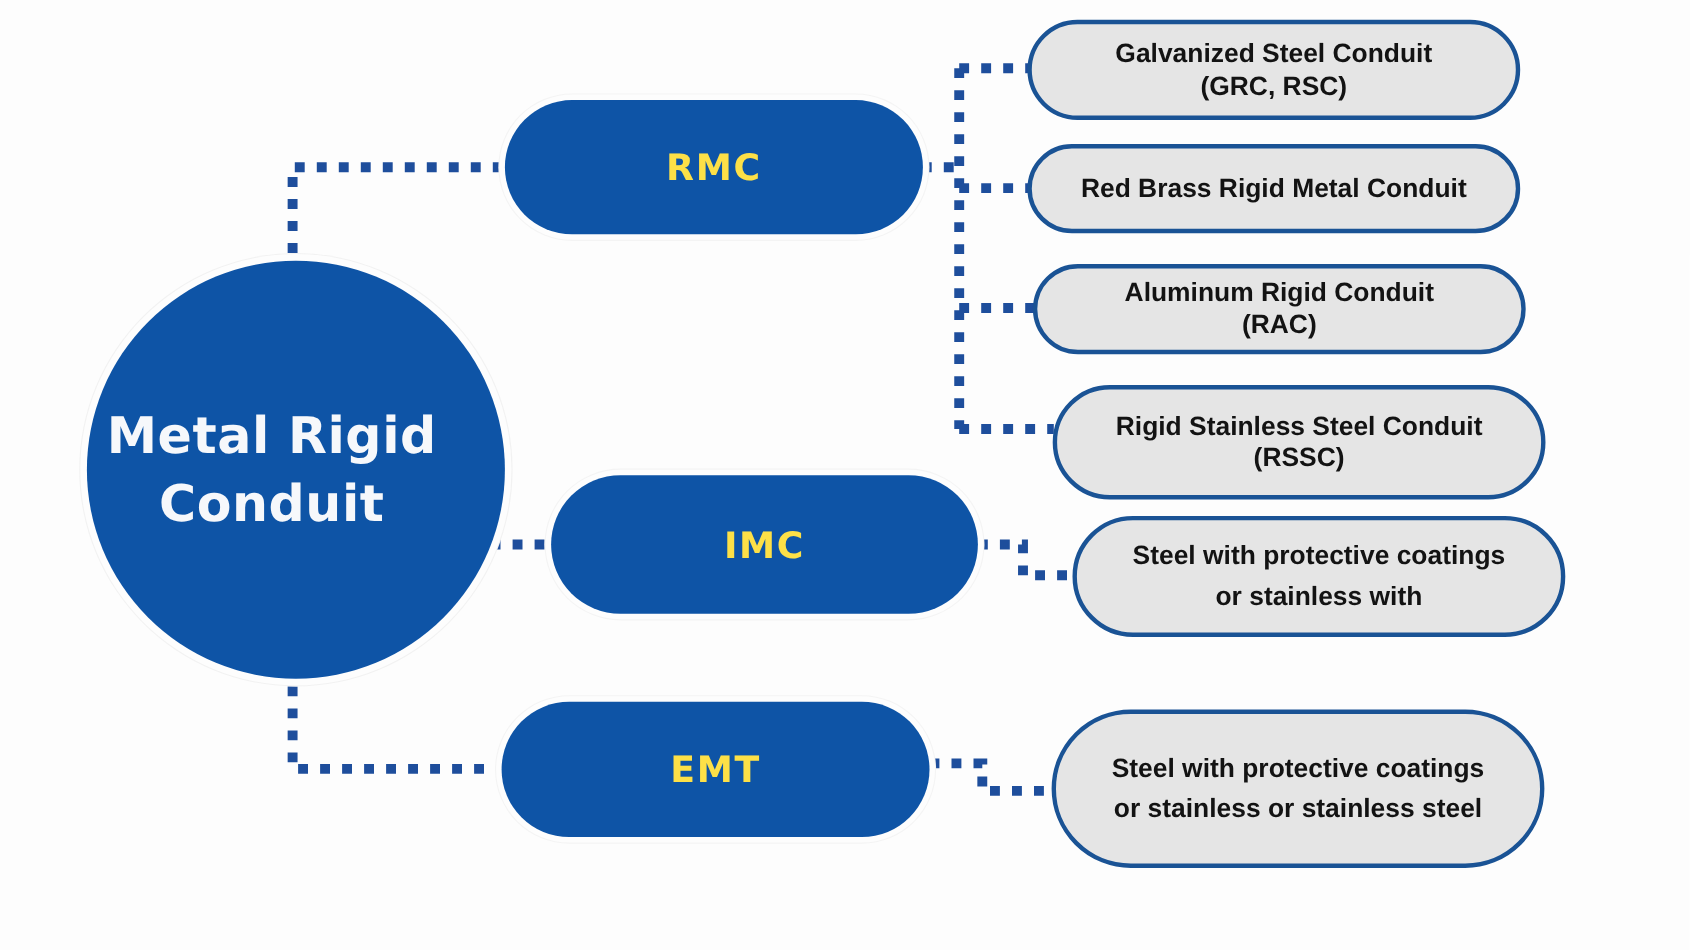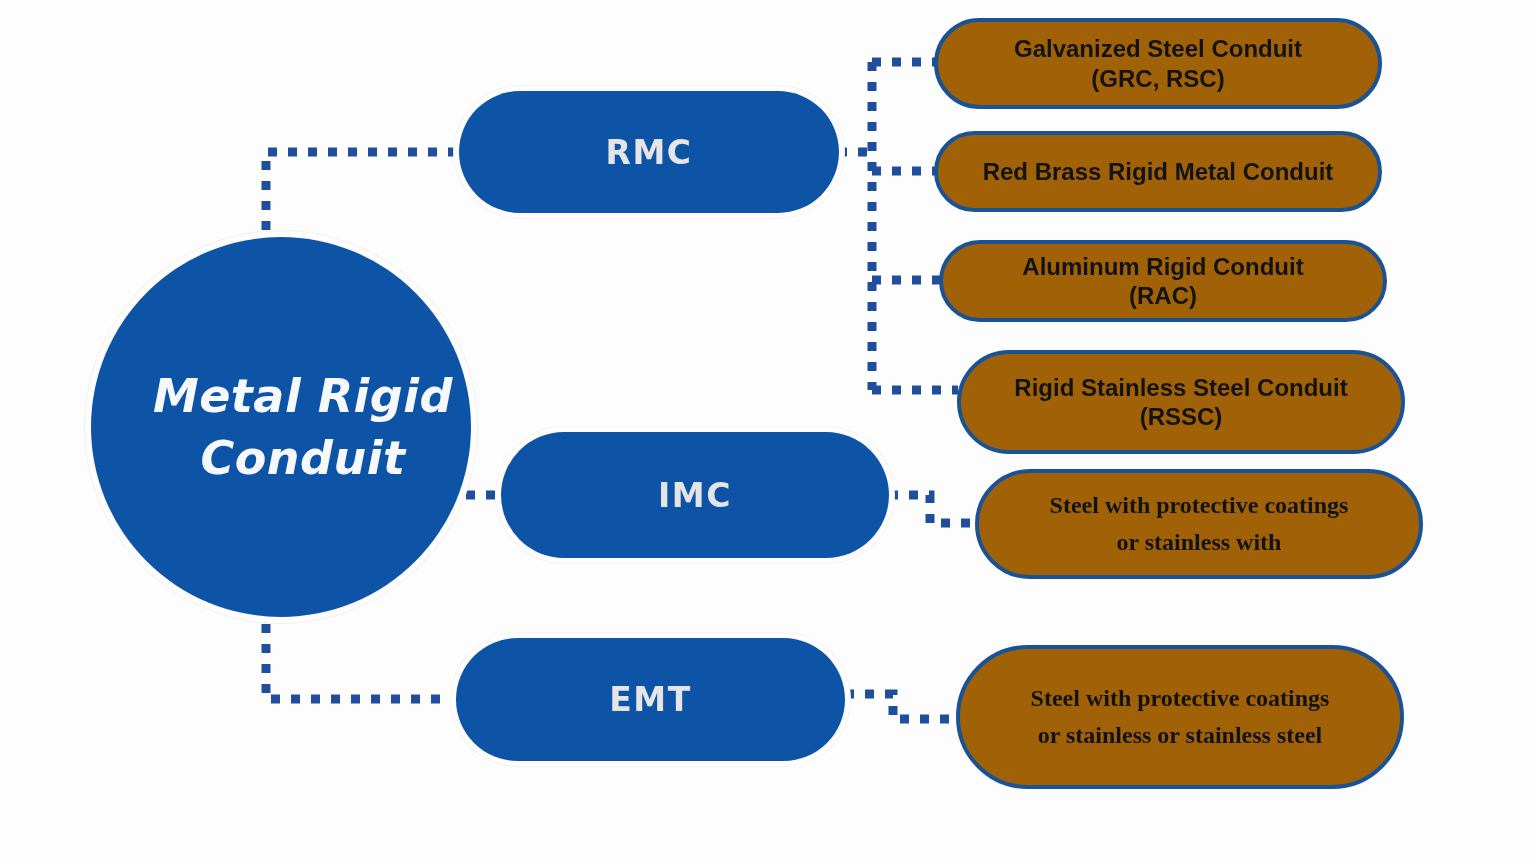--- a/index.html
+++ b/index.html
@@ -23,33 +23,32 @@
     left: 0;
     top: 0;
     width: 1536px;
     height: 864px;
     pointer-events: none;
   }
 
   
   .root-node {
     position: absolute;
-    left: 91px;
+    left: 79px;
     top: 237px;
     width: 380px;
     height: 380px;
     border-radius: 50%;
     background: #0E54A6;
     box-shadow: 0 0 0 6px #fdfdfd, 0 0 0 7px #f2f2f2;
     display: flex;
     align-items: center;
-    justify-content: flex-end;
+    justify-content: flex-start;
     text-align: center;
     z-index: 3;
-    font-style: italic;
   }
   .root-label {
     color: #f6f8fb;
     font-size: 46px;
     font-weight: 700;
     line-height: 1.35;
     letter-spacing: 0.5px;
     padding: 0 18px;
     font-family: "DejaVu Sans", sans-serif;
   }
@@ -59,49 +58,49 @@
     position: absolute;
     background: #0E54A6;
     border-radius: 999px;
     display: flex;
     align-items: center;
     justify-content: center;
     box-shadow: 0 0 0 5px #fdfdfd, 0 0 0 6px #f4f4f4;
     z-index: 3;
   }
   .branch-label {
-    color: #e5e5e5;
+    color: #fde047;
     font-size: 33px;
     font-weight: 700;
     letter-spacing: 1.5px;
     font-family: "DejaVu Sans", sans-serif;
   }
 
   
   .leaf-node {
     position: absolute;
-    background: #a16207;
+    background: #e5e5e5;
     border: 4px solid #1A5395;
     border-radius: 999px;
     display: flex;
     align-items: center;
     justify-content: center;
     text-align: center;
     box-sizing: border-box;
     z-index: 3;
   }
   .leaf-label {
     color: #131313;
     font-size: 24px;
     font-weight: 700;
     line-height: 1.22;
     padding: 0 26px;
     font-family: "Liberation Sans", sans-serif;
   }
-  .leaf-node.wide-gap .leaf-label { line-height: 1.55; font-family: Liberation Serif, serif; }
+  .leaf-node.wide-gap .leaf-label { line-height: 1.55; }
 </style>
 </head>
 <body>
 
 <div id="stage">
 
   <svg id="connectors" viewBox="0 0 1536 864" xmlns="http://www.w3.org/2000/svg">
     <g fill="none" stroke="#1E4E9C" stroke-width="9" stroke-linecap="butt" stroke-dasharray="9 11">
 
       <path d="M 266,250 L 266,152 L 463,152"></path>

